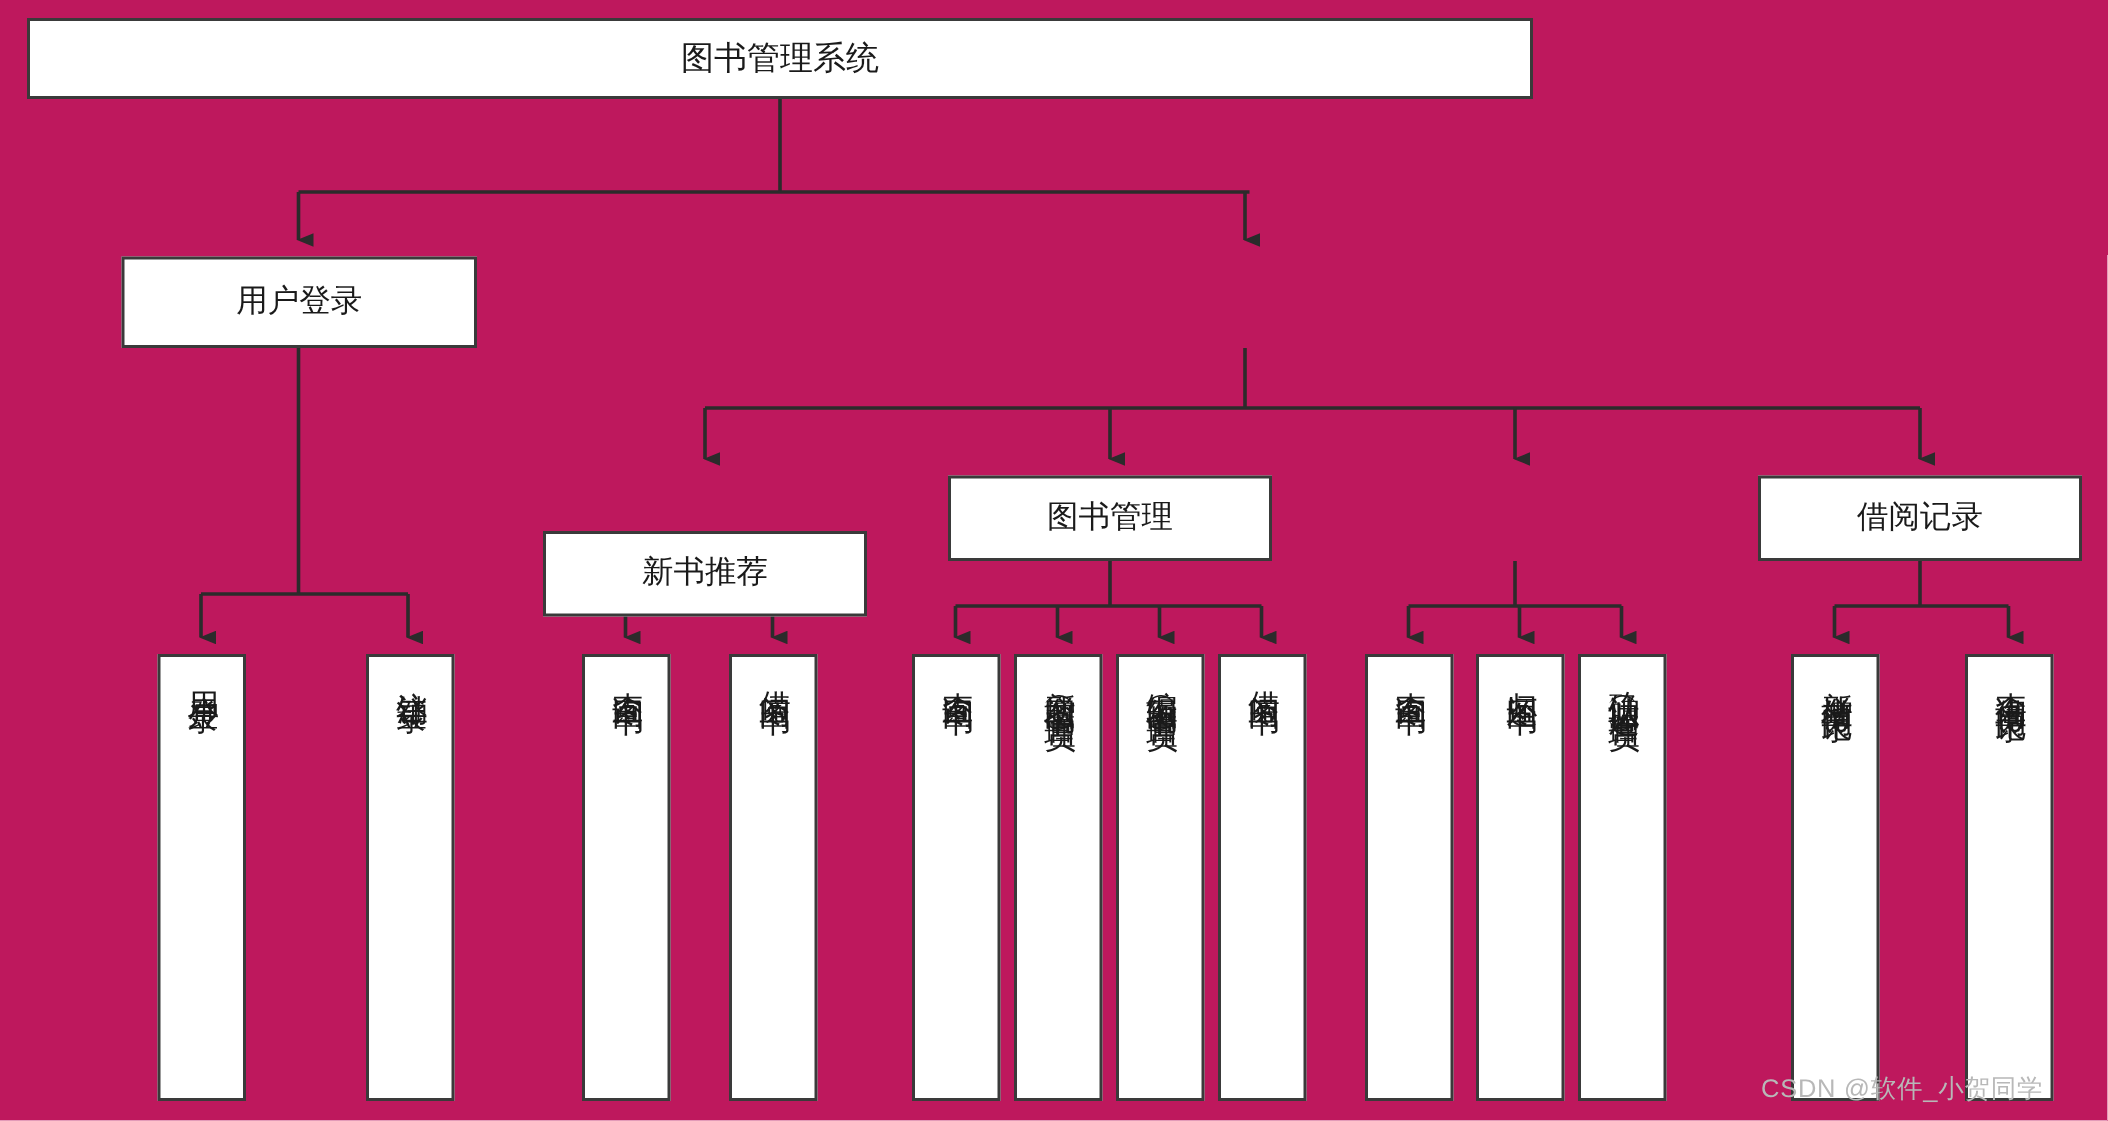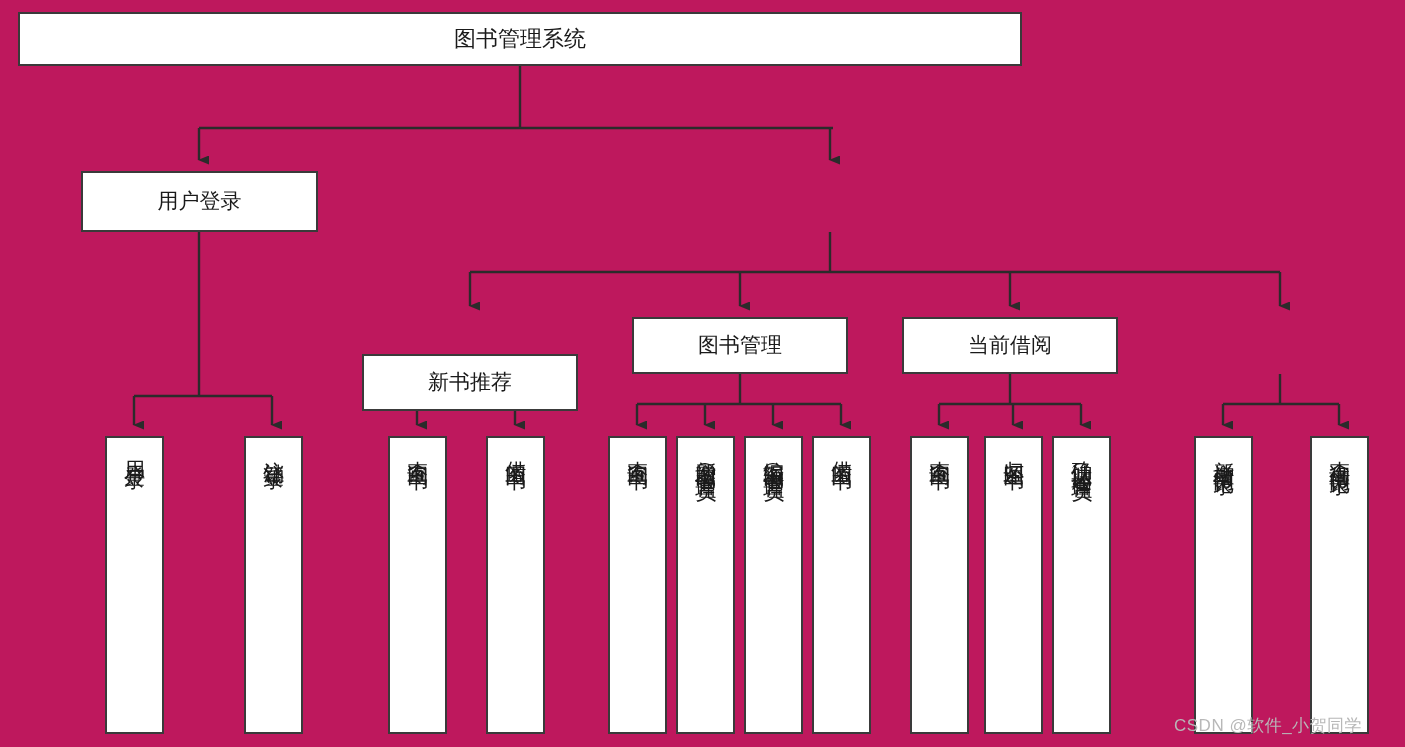--- a/index.html
+++ b/index.html
@@ -125,22 +125,22 @@
   <div class="node horiz" style="left:81px; top:171px; width:237px; height:61px;">
     <span>用户登录</span>
   </div>
 
   <div class="node horiz" style="left:362px; top:317px; width:216px; height:57px;margin-top:37px;">
     <span>新书推荐</span>
   </div>
   <div class="node horiz" style="left:632px; top:317px; width:216px; height:57px;">
     <span>图书管理</span>
   </div>
-  <div class="node horiz" style="left:902px; top:317px; width:216px; height:57px;">
-    <span>当前借阅</span>
+  <div class="node horiz" style="left:1172px; top:317px; width:216px; height:57px;">
+    <span>借阅记录</span>
   </div>
 
   <div class="node vert" style="left:105px; top:436px; width:59px; height:298px;">
     <span class="vtext">用户登录</span>
   </div>
   <div class="node vert" style="left:244px; top:436px; width:59px; height:298px;">
     <span class="vtext">注销登录</span>
   </div>
 
   <div class="node vert" style="left:388px; top:436px; width:59px; height:298px;">

